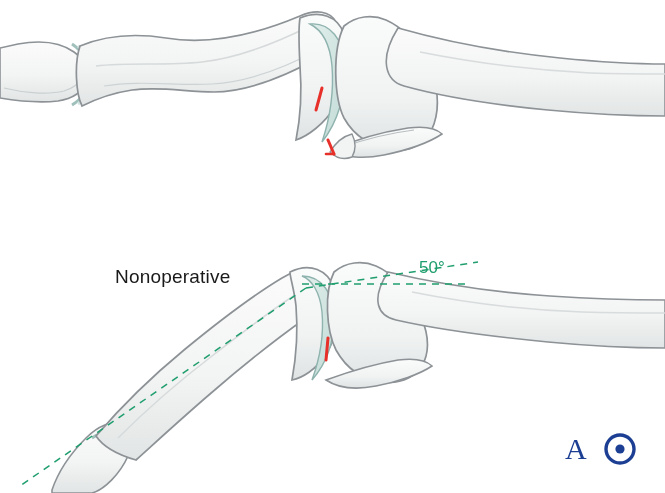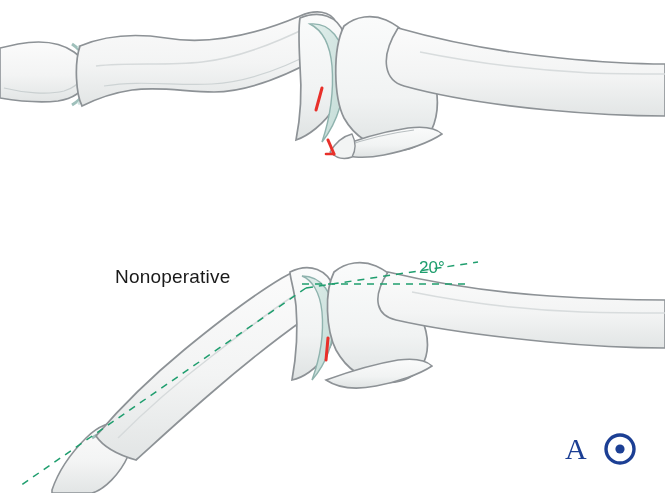--- a/index.html
+++ b/index.html
@@ -152,21 +152,21 @@
       <path d="M328,338 L326,360" fill="none" stroke="#e8302a" stroke-width="3" stroke-linecap="round"></path>
 
       <path d="M302,284 L466,284" fill="none" stroke="#1f9e6e" stroke-width="1.5" stroke-dasharray="7 6"></path>
       <path d="M306,288 L478,262" fill="none" stroke="#1f9e6e" stroke-width="1.5" stroke-dasharray="7 6"></path>
       <path d="M306,288 L20,486" fill="none" stroke="#1f9e6e" stroke-width="1.5" stroke-dasharray="7 6"></path>
     </g>
   </svg>
 
   <div class="label-nonop">Nonoperative</div>
 
-  <div class="label-angle">20°</div>
+  <div class="label-angle">50°</div>
 
   <svg class="ao-logo" viewBox="0 0 78 34" xmlns="http://www.w3.org/2000/svg">
     <text x="0" y="27" font-family="Liberation Serif, serif" font-size="30" font-weight="400" fill="#1c3f94">A</text>
     <circle cx="55" cy="17" r="14" fill="none" stroke="#1c3f94" stroke-width="3.4"></circle>
     <circle cx="55" cy="17" r="4.6" fill="#1c3f94"></circle>
   </svg>
 
 </div>
 
 </body></html>

